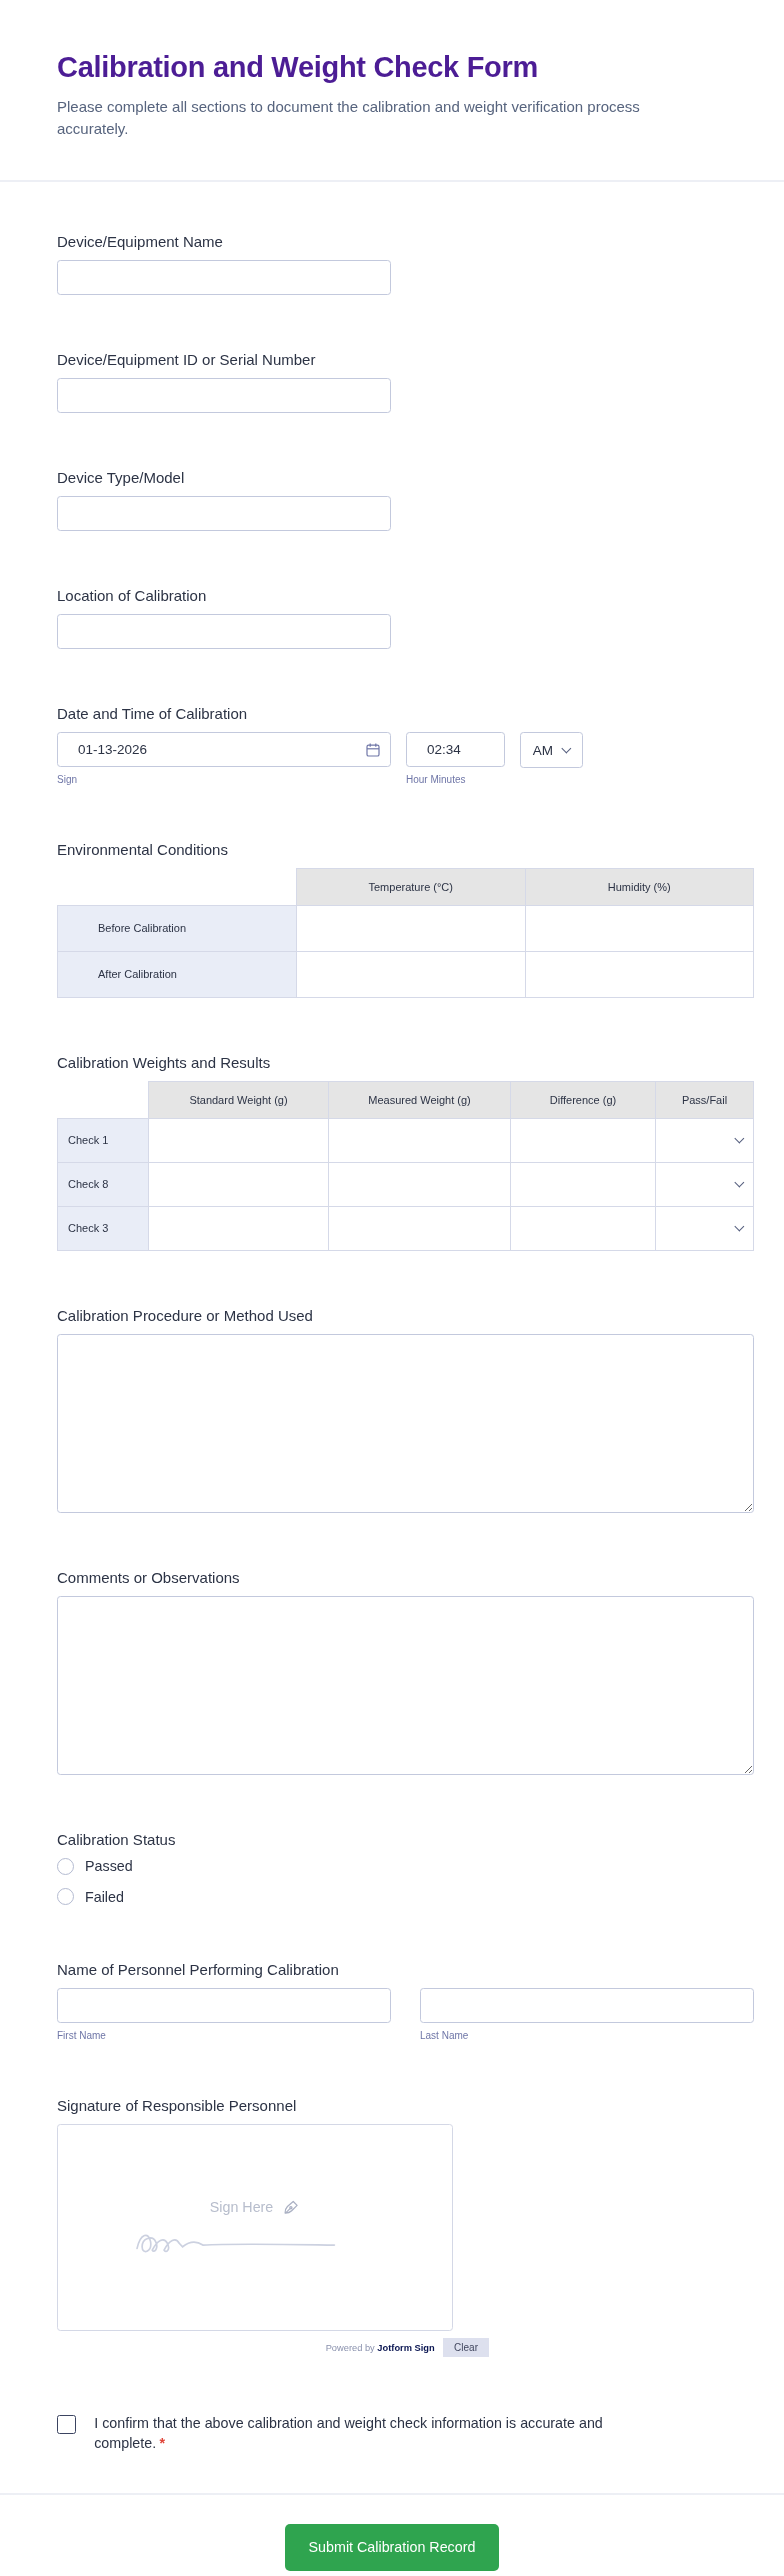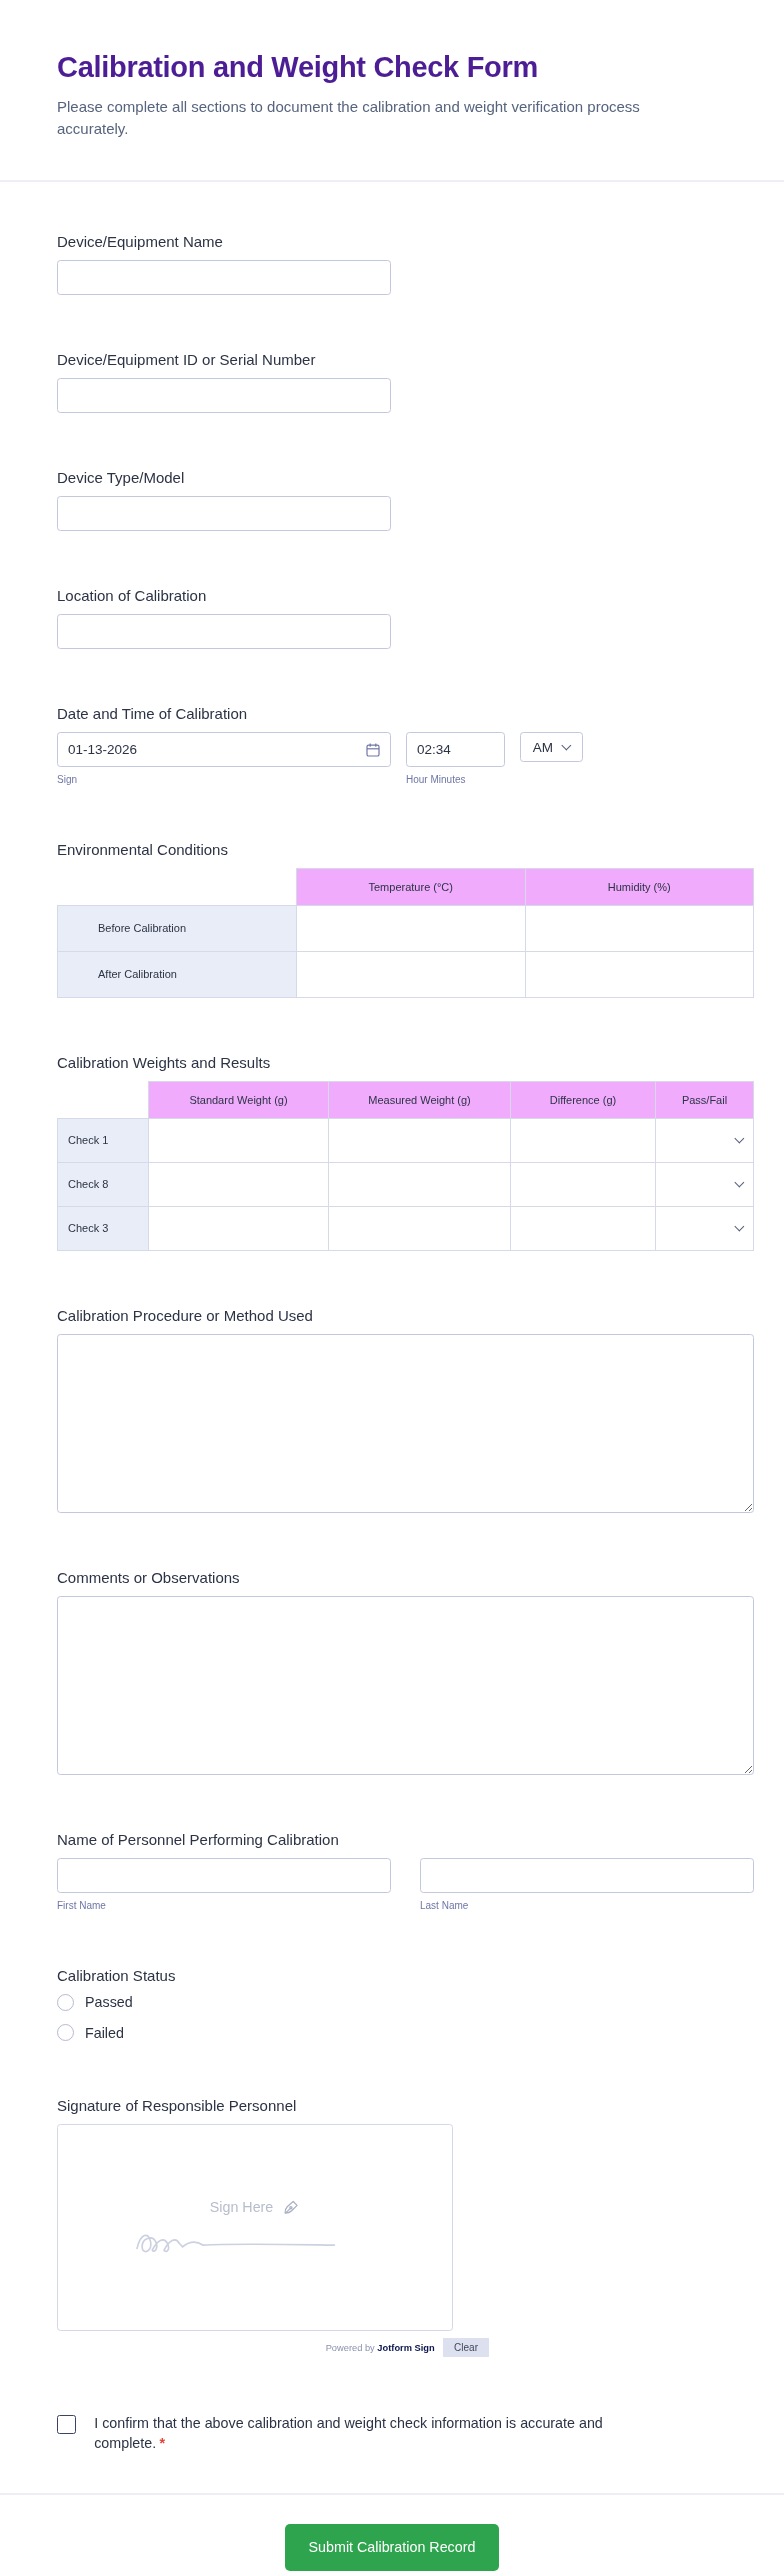--- a/index.html
+++ b/index.html
@@ -44,41 +44,41 @@
     font-size: 10px;
     color: #6f76a7;
   }
 
   .text-input {
     width: 334px;
     height: 35px;
     border: 0.8px solid #c3c9dd;
     border-radius: 3.4px;
     background: #fff;
-    padding: 0 10px;
+    padding: 0 20px;
     font-family: "Liberation Sans", sans-serif;
     font-size: 13.5px;
     color: #2c3345;
     outline: none;
   }
 
   
   .datetime-row { display: flex; gap: 15px; align-items: flex-start; }
   .date-wrap { width: 334px; position: relative; }
   .date-wrap .text-input { width: 100%; padding-right: 35px; }
   .calendar-btn {
     position: absolute; right: 3.4px; top: 2.5px;
     width: 30px; height: 30px;
     background: transparent; border: none; cursor: pointer;
     display: flex; align-items: center; justify-content: center;
   }
   .time-wrap { width: 99px; }
   .time-wrap .text-input { width: 100%; }
   .meridiem-select {
-    height: 30px;
+    height: 36px;
     display: inline-flex; align-items: center; gap: 10px;
     padding: 0 11.8px;
     border: 0.8px solid #c3c9dd; border-radius: 3.4px;
     background: #fff; font-size: 13.5px; color: #2c3345; cursor: pointer;
   }
   .chevron {
     display: inline-block;
     width: 6.7px; height: 6.7px;
     border-right: 1.7px solid #545d7d;
     border-bottom: 1.7px solid #545d7d;
@@ -92,21 +92,21 @@
     width: 100%;
     table-layout: fixed;
   }
   .jf-table th, .jf-table td {
     border: 0.8px solid #d5d9e8;
     font-size: 11px;
     font-weight: 400;
     color: #2c3345;
   }
   .jf-table thead th {
-    background: #f0abfc;
+    background: #e5e5e5;
     height: 37px;
     text-align: center;
     padding: 0 5px;
   }
   .jf-table th.corner { border: none; background: transparent; }
   .jf-table tbody th {
     background: #e9edf7;
     text-align: left;
     padding: 0 10px;
     font-weight: 400;
@@ -338,42 +338,42 @@
     <label class="field-label">Calibration Procedure or Method Used</label>
     <textarea class="jf-textarea" style=""></textarea>
   </div>
 
   <div class="form-group">
     <label class="field-label">Comments or Observations</label>
     <textarea class="jf-textarea" style=""></textarea>
   </div>
 
   <div class="form-group">
+    <label class="field-label">Calibration Status</label>
+    <div class="radio-row">
+      <span class="radio-circle"></span>
+      <span class="radio-label">Passed</span>
+    </div>
+    <div class="radio-row">
+      <span class="radio-circle"></span>
+      <span class="radio-label">Failed</span>
+    </div>
+  </div>
+
+  <div class="form-group">
     <label class="field-label">Name of Personnel Performing Calibration</label>
     <div class="name-row">
       <div class="name-col">
         <input class="text-input" type="text" style="">
         <span class="sublabel">First Name</span>
       </div>
       <div class="name-col">
         <input class="text-input" type="text" style="">
         <span class="sublabel">Last Name</span>
       </div>
-    </div>
-  </div>
-
-  <div class="form-group">
-    <label class="field-label">Calibration Status</label>
-    <div class="radio-row">
-      <span class="radio-circle"></span>
-      <span class="radio-label">Passed</span>
-    </div>
-    <div class="radio-row">
-      <span class="radio-circle"></span>
-      <span class="radio-label">Failed</span>
     </div>
   </div>
 
   <div class="form-group">
     <label class="field-label">Signature of Responsible Personnel</label>
     <div class="sig-box">
       <div class="sign-here-row">
         <span>Sign Here</span>
         <svg width="18.6" height="18.6" viewBox="0 0 24 24" fill="none" stroke="#aab0c3" stroke-width="1.6" stroke-linejoin="round">
           <path d="M14.5 4.5l5 5-7 7c-2.2 2.2-6 3-8.5 3 0-2.5.8-6.3 3-8.5l7.5-6.5z"></path>

